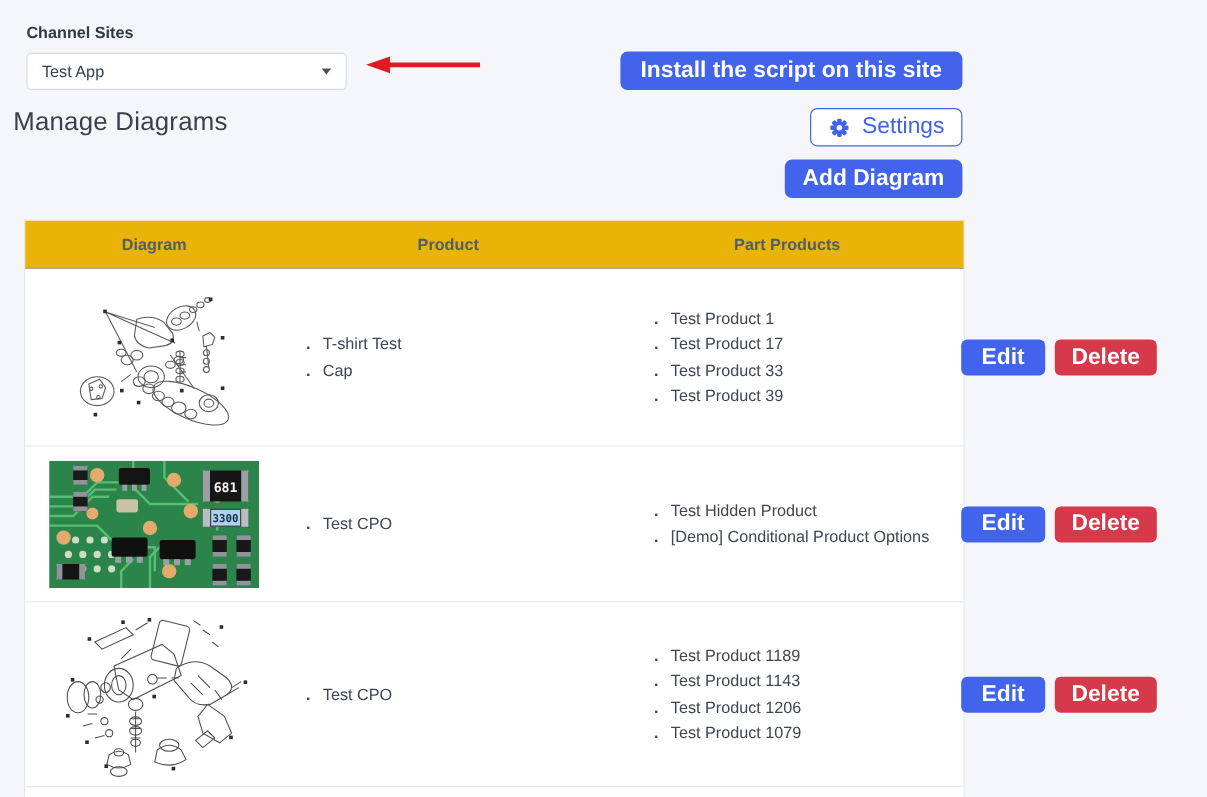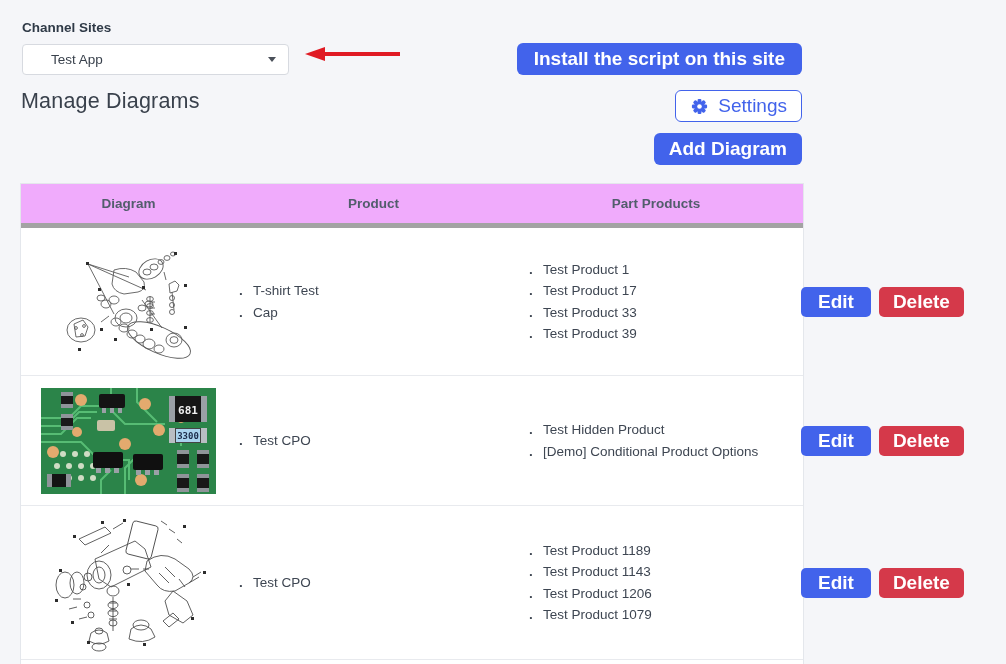--- a/index.html
+++ b/index.html
@@ -16,32 +16,32 @@
     position: absolute; left: 22px; top: 20px;
     font-size: 13.5px; font-weight: 700; color: #2f3a47;
   }
   .site-select {
     position: absolute; left: 22px; top: 44px;
     width: 267px; height: 31px; box-sizing: border-box;
     background: #fff; border: 1px solid #d7dae0; border-radius: 4px;
     display: flex; align-items: center; justify-content: space-between;
     padding: 0 12px; cursor: pointer;
   }
-  .site-select .val { font-size: 13.5px; color: #39414c; margin-left: 16px; }
+  .site-select .val { font-size: 13.5px; color: #39414c; }
   .caret {
     width: 0; height: 0;
     border-left: 4.5px solid transparent; border-right: 4.5px solid transparent;
     border-top: 5px solid #4a5059;
   }
   .arrow { position: absolute; }
   .arrow-left  { left: 303px; top: 44px; }
   .arrow-right { left: 694px; top: 41px; }
 
   h1.page-title {
-    position: absolute; left: 21px; top: 89px; margin: 0;
+    position: absolute; left: 11px; top: 89px; margin: 0;
     font-size: 21.5px; font-weight: 500; color: #39414c;
     letter-spacing: 0.2px;
   }
 
   .btn {
     border: none; border-radius: 6px; cursor: pointer;
     font-family: inherit; font-size: 19px; font-weight: 700;
     display: inline-flex; align-items: center; justify-content: center;
     box-sizing: border-box;
   }
@@ -56,33 +56,33 @@
   .add-btn { position: absolute; right: 14px; top: 133px; height: 32px; padding: 0 15px; }
 
   
   .card {
     position: absolute; left: 20px; right: 12px; top: 183px; height: 520px;
     background: #fff; border: 1px solid #e4e7ec; border-bottom: none;
   }
   .thead {
     display: grid; grid-template-columns: 215px 275px 290px 1fr;
     height: 39px; align-items: center;
-    background: #f0abfc; border-bottom: 5px solid #a3a3a3;
+    background: #eab308; border-bottom: 1px solid #a3a3a3;
   }
   .th { font-size: 13.5px; font-weight: 600; color: #525d6c; text-align: center; }
   .trow {
     display: grid; grid-template-columns: 215px 275px 290px 1fr;
     border-bottom: 1px solid #e8eaee; align-items: center;
   }
   .trow:nth-child(1) { min-height: 147px; }
   .trow:nth-child(2) { min-height: 129px; }
   .trow:nth-child(3) { min-height: 153px; }
   .td-diagram { display: flex; justify-content: center; align-items: center; }
   .thumb { display: flex; align-items: center; justify-content: center; }
-  ul.plist { list-style: none; margin: 0; padding: 0 0 0 3px; }
+  ul.plist { list-style: none; margin: 16px; padding: 0 0 0 3px; }
   ul.plist li {
     font-size: 13.5px; color: #3e4652; line-height: 21.5px;
     white-space: nowrap;
   }
   ul.plist li::before {
     content: "."; font-weight: 700; color: #3e4652;
     display: inline-block; width: 14px;
   }
   .td-parts ul.plist { padding-left: 18px; }
   .td-actions {

